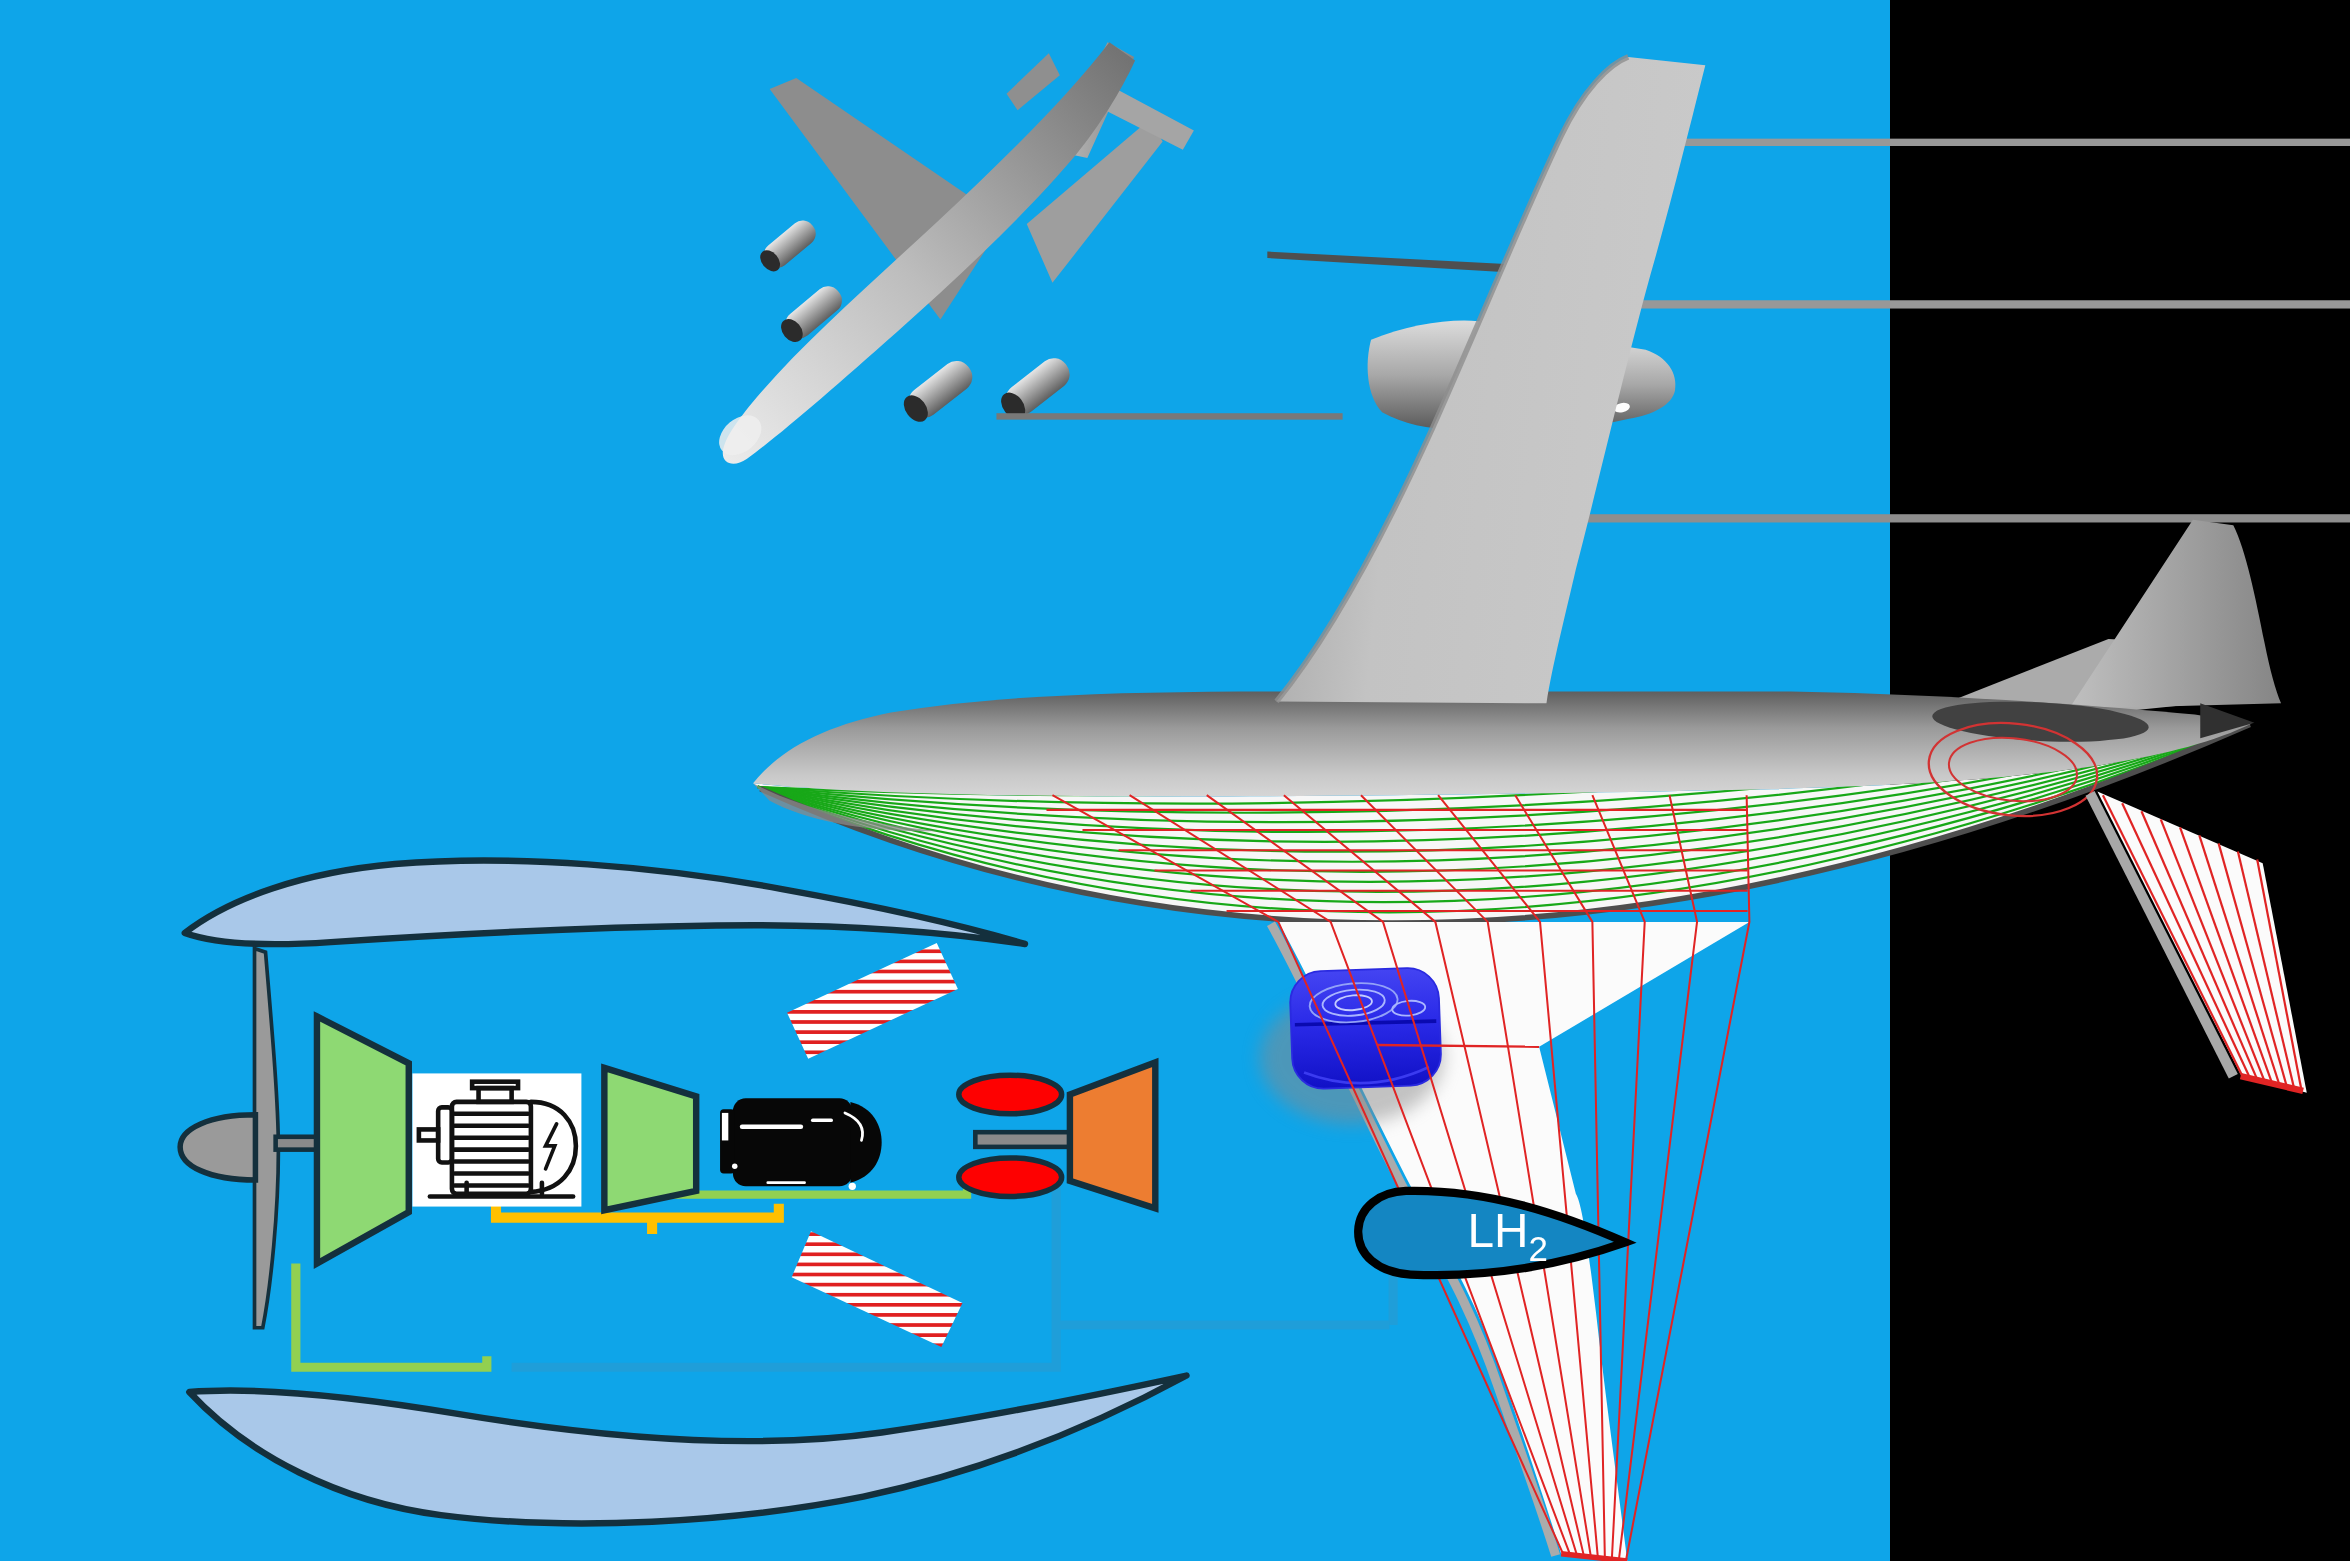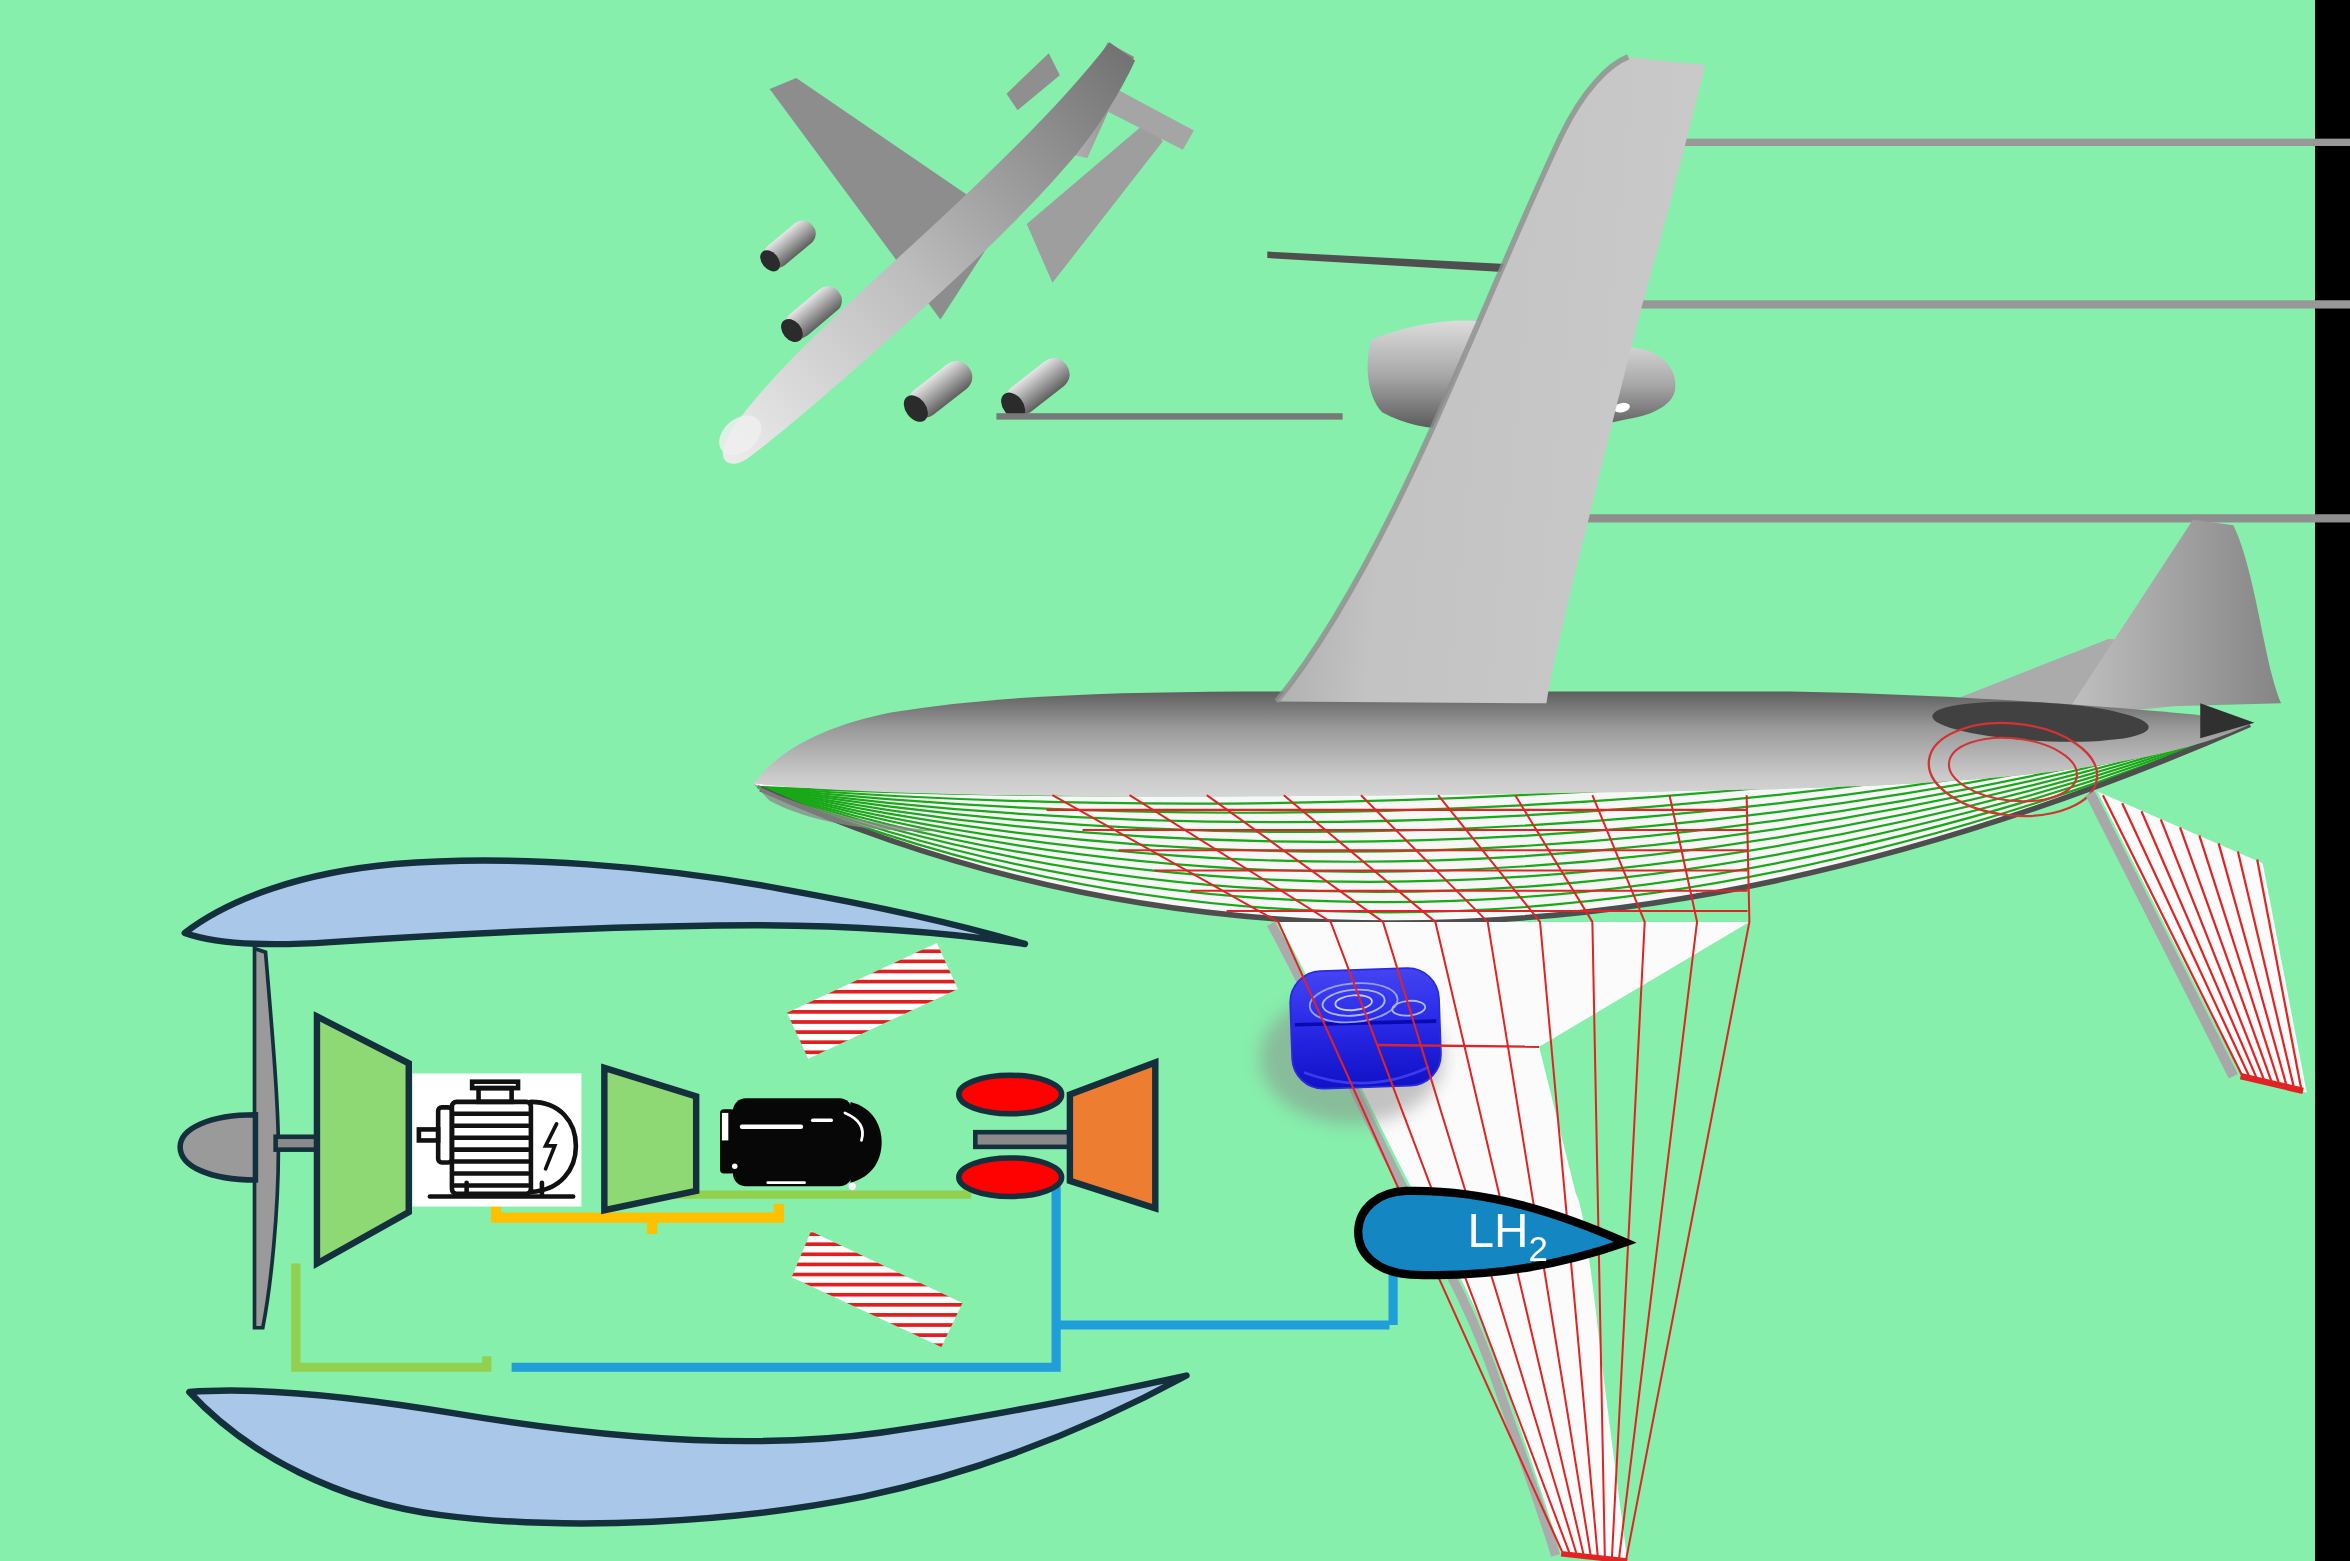--- a/index.html
+++ b/index.html
@@ -1,16 +1,16 @@
 <!DOCTYPE html>
 <html style="font-size:14.7px"><head>
 <meta charset="utf-8">
 <style>
   html,body{margin:0;padding:0;background:#000;width:2351px;height:1561px;overflow:hidden;}
-  .stage{position:relative;width:2315px;height:1561px;background:#86efac;}
+  .stage{position:relative;width:1890px;height:1561px;background:#0ea5e9;}
   svg{display:block;}
   text{font-family:"Liberation Sans", sans-serif;}
 </style>
 </head>
 <body>
 
 <div class="stage">
 <svg viewBox="0 0 2560 1700" width="2351" height="1561">
   <defs>
     <linearGradient id="fuse1" x1="0" y1="1" x2="1" y2="0">

